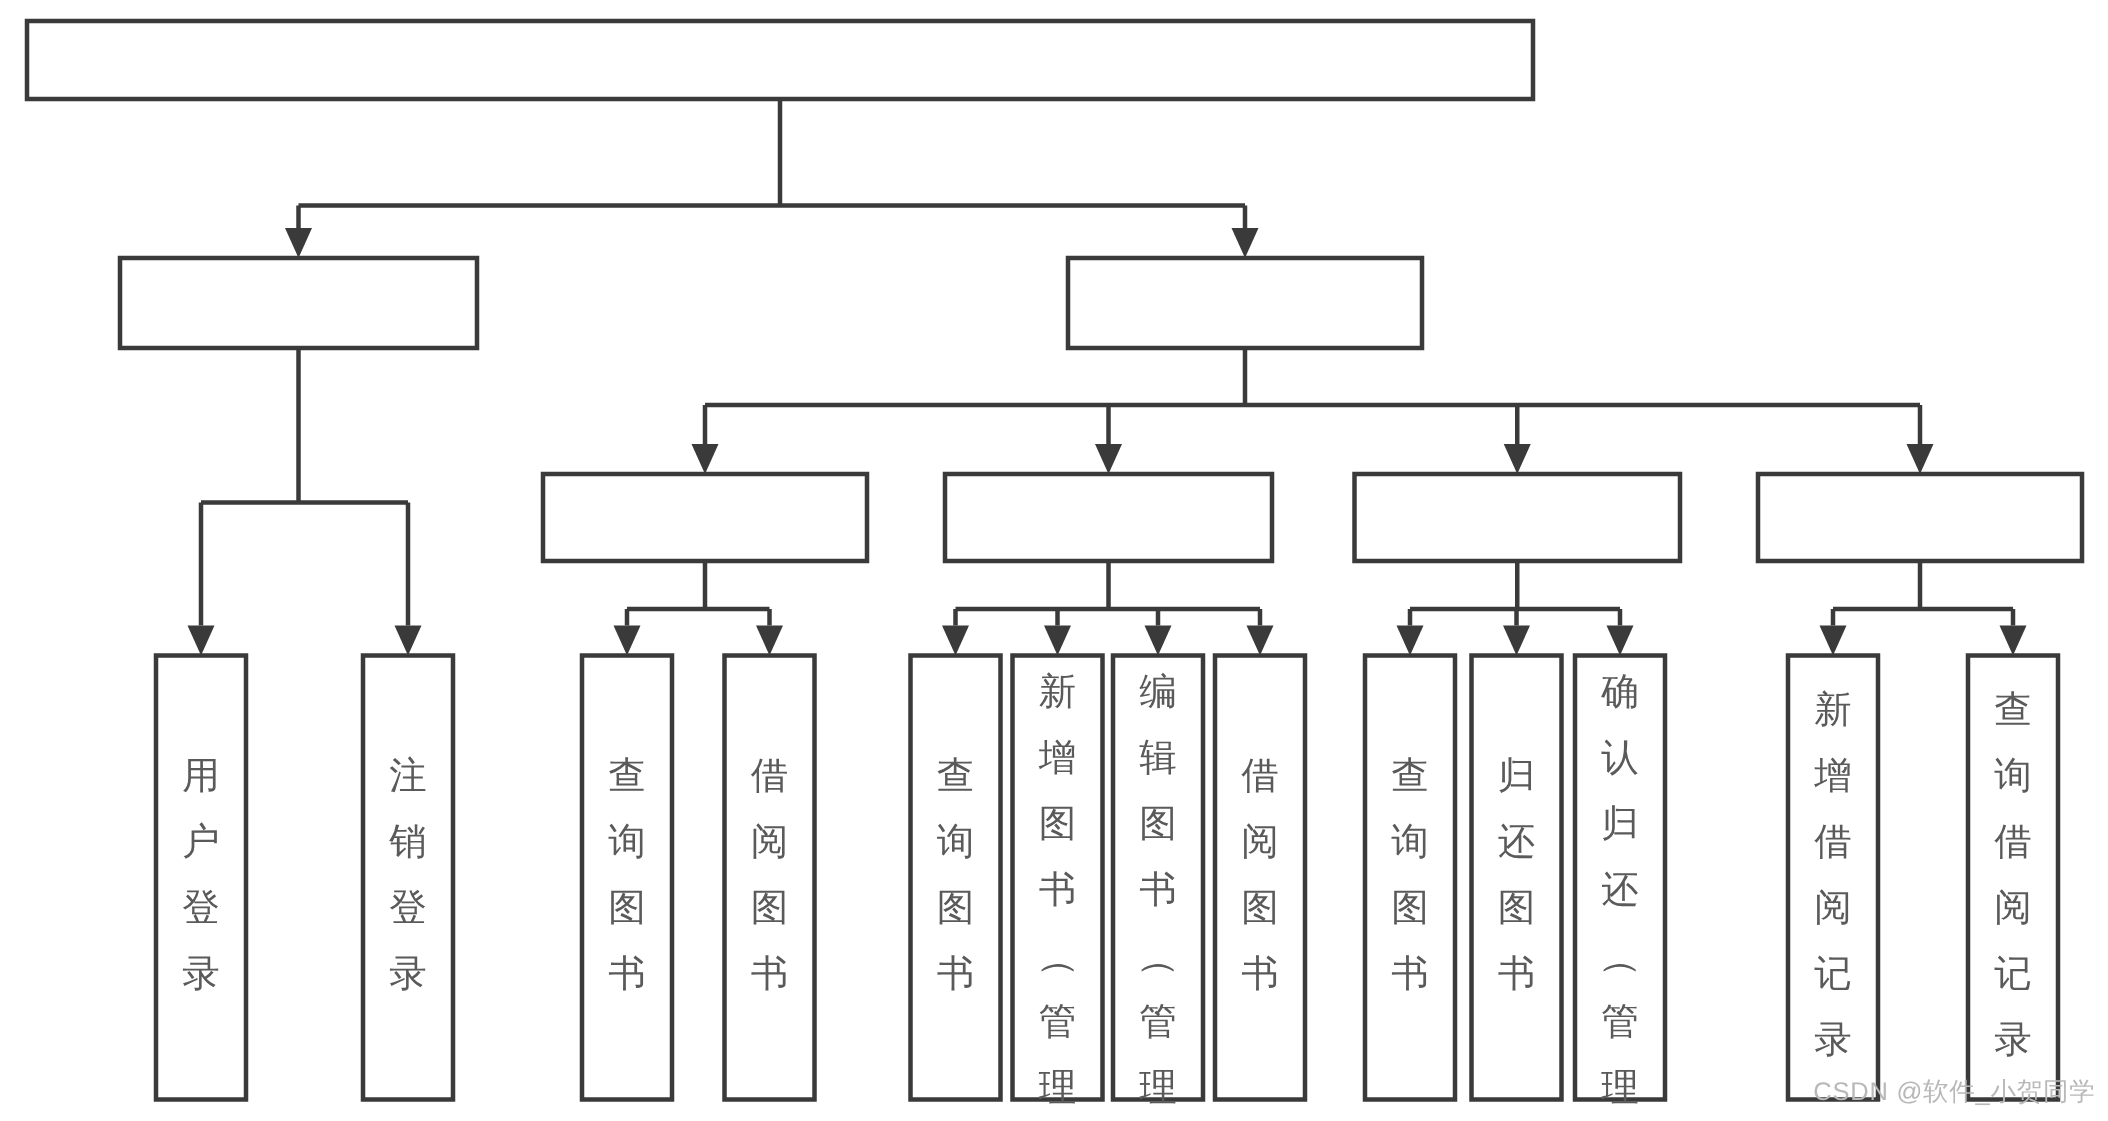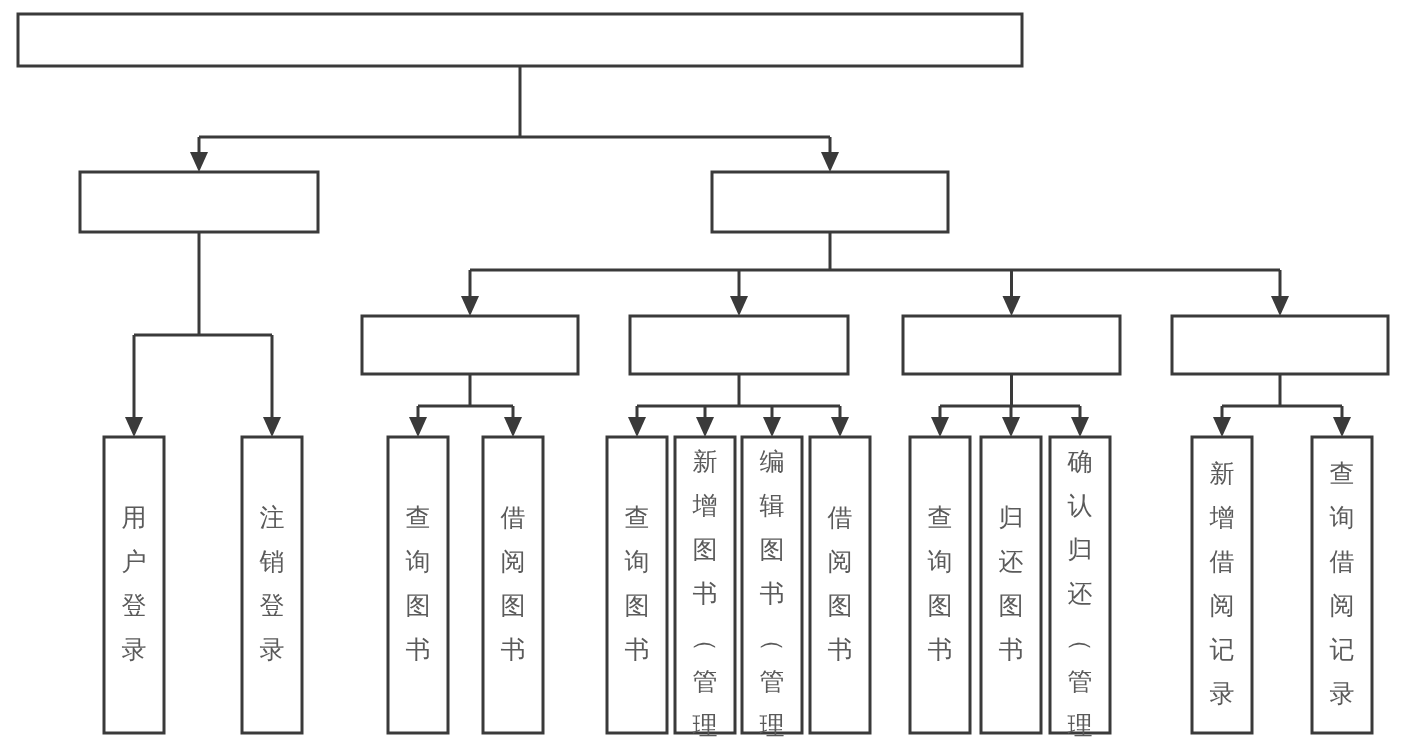--- a/index.html
+++ b/index.html
@@ -294,13 +294,14 @@
             <text x="1342" y="475" class="vert-label-char">查</text>
             <text x="1342" y="519" class="vert-label-char">询</text>
             <text x="1342" y="563" class="vert-label-char">借</text>
             <text x="1342" y="607" class="vert-label-char">阅</text>
             <text x="1342" y="651" class="vert-label-char">记</text>
             <text x="1342" y="695" class="vert-label-char">录</text>
           </g>
         </g>
       </g>
   </svg>
+  <div class="watermark">CSDN @软件_小贺同学</div>
 </div>
 
 </body></html>

